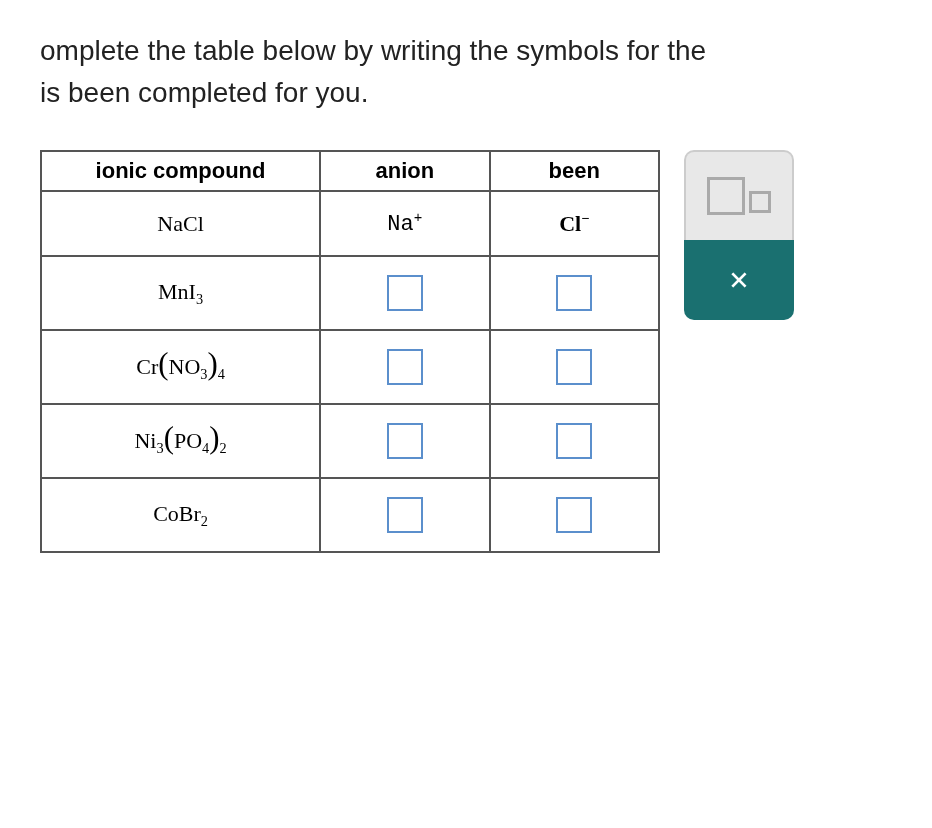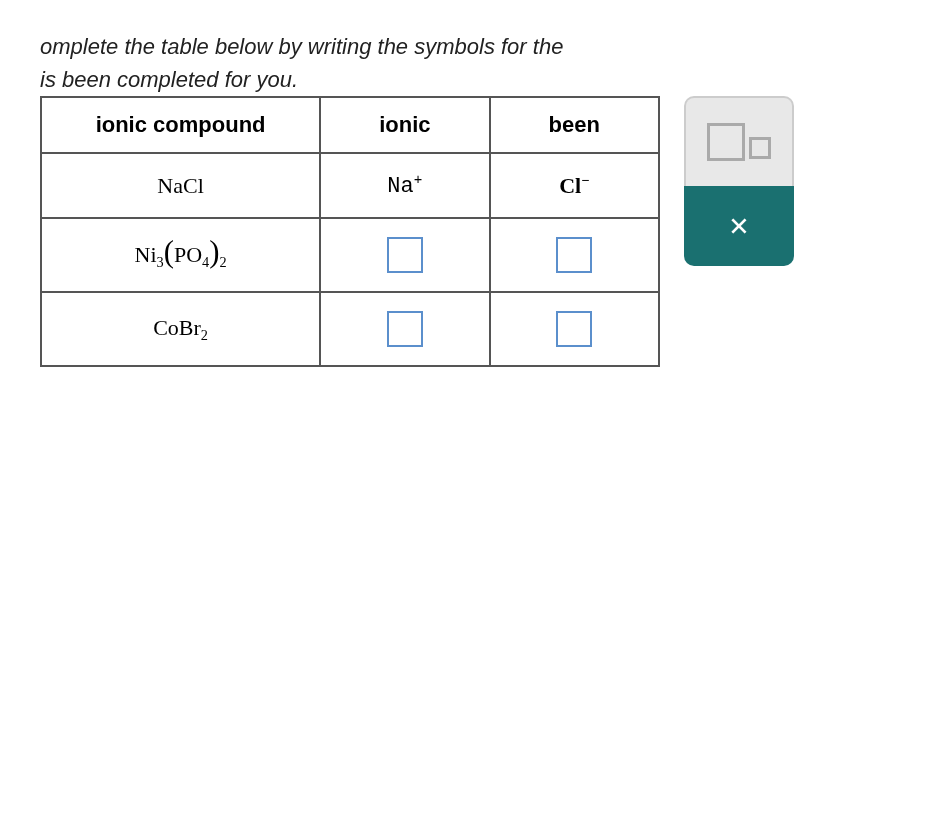--- a/index.html
+++ b/index.html
@@ -19,26 +19,26 @@
 
     .page-container {
       background: #ffffff;
       width: 932px;
       min-height: 828px;
       padding: 30px 40px;
       position: relative;
     }
 
     .instruction-text {
-      font-size: 22px;
+      font-size: 28px;
       font-family: Arial, sans-serif;
       color: #222;
       line-height: 1.5;
+      margin-bottom: 36px;
       max-width: 720px;
-      font-style: italic;
     }
 
     .table-and-widget {
       display: flex;
       flex-direction: row;
       align-items: flex-start;
       gap: 24px;
     }
 
     .chem-table {
@@ -52,21 +52,21 @@
       text-align: center;
       padding: 18px 10px;
       font-size: 22px;
       vertical-align: middle;
     }
 
     .chem-table thead th {
       font-weight: bold;
       font-family: Arial, sans-serif;
       background: #fff;
-      padding: 14px 10px;
+      padding: 6px 10px;
       border-radius: 12px;
     }
 
     .chem-table tbody tr td {
       height: 62px;
     }
 
     .col-ionic {
       width: 280px;
       text-align: left;
@@ -179,39 +179,61 @@
     omplete the table below by writing the symbols for the<br>
     is been completed for you.
   </div>
 
   <div class="table-and-widget">
 
     <table class="chem-table">
       <thead>
         <tr>
           <th class="col-ionic">ionic compound</th>
-          <th class="col-cation">ionic</th>
+          <th class="col-cation">anion</th>
           <th class="col-anion">been</th>
         </tr>
       </thead>
       <tbody>
 
         <tr>
           <td class="col-ionic">
             NaCl
           </td>
           <td class="col-cation">
             Na<sup>+</sup>
           </td>
           <td class="col-anion">
             Cl<sup>−</sup>
           </td>
         </tr>
 
-
+        <tr>
+          <td class="col-ionic">
+            MnI<sub>3</sub>
+          </td>
+          <td class="col-cation">
+            <span class="answer-box"></span>
+          </td>
+          <td class="col-anion">
+            <span class="answer-box"></span>
+          </td>
+        </tr>
+
+        <tr>
+          <td class="col-ionic">
+            Cr<span class="paren">(</span>NO<sub>3</sub><span class="paren">)</span><sub>4</sub>
+          </td>
+          <td class="col-cation">
+            <span class="answer-box"></span>
+          </td>
+          <td class="col-anion">
+            <span class="answer-box"></span>
+          </td>
+        </tr>
 
         <tr>
           <td class="col-ionic">
             Ni<sub>3</sub><span class="paren">(</span>PO<sub>4</sub><span class="paren">)</span><sub>2</sub>
           </td>
           <td class="col-cation">
             <span class="answer-box"></span>
           </td>
           <td class="col-anion">
             <span class="answer-box"></span>

